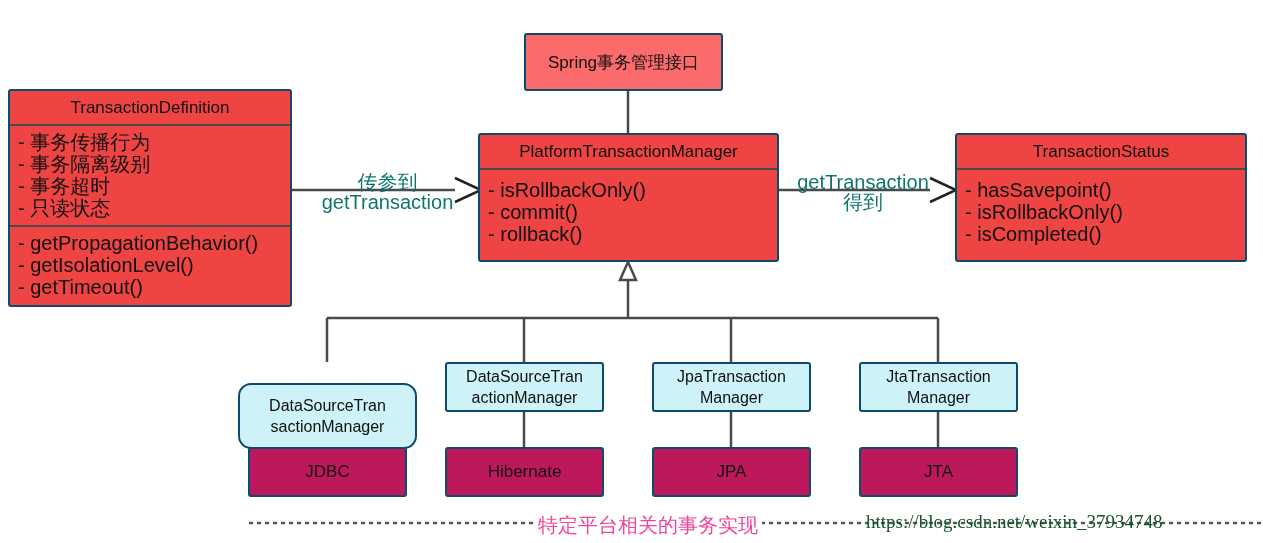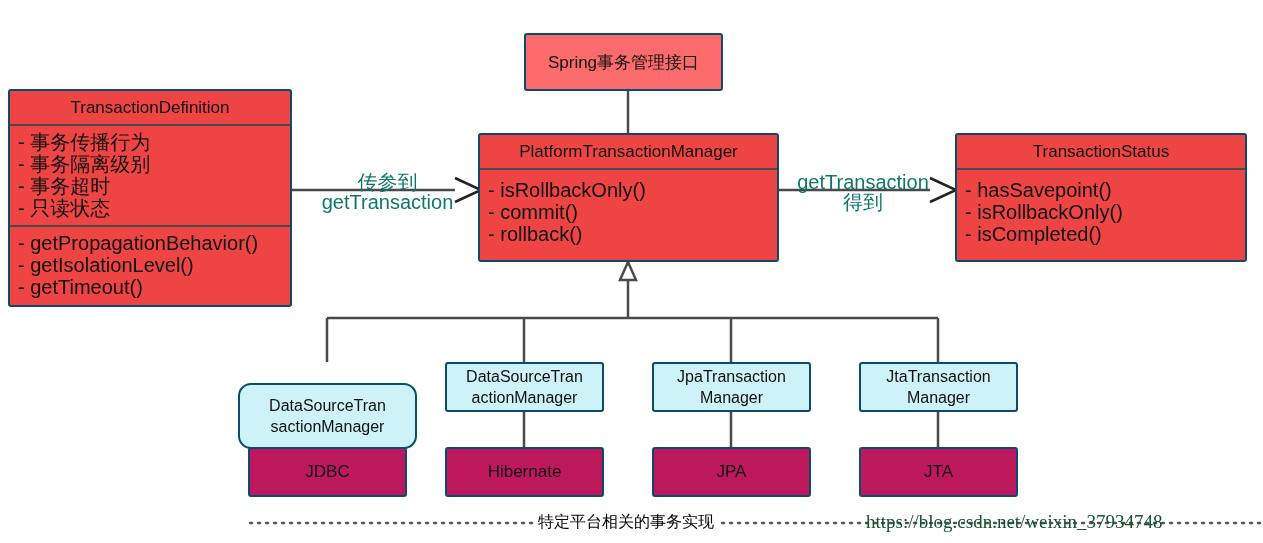--- a/index.html
+++ b/index.html
@@ -76,22 +76,22 @@
   .edge-label {
     position: absolute;
     font-size: 20px;
     line-height: 20px;
     color: #0f766e;
     text-align: center;
     white-space: nowrap;
   }
   .caption {
     position: absolute;
-    font-size: 16px;
-    color: #000000;
+    font-size: 20px;
+    color: #ec4899;
     background: #ffffff;
     padding: 0 4px;
     white-space: nowrap;
   }
   .watermark {
     position: absolute;
     font-family: "Liberation Serif", "DejaVu Serif", serif;
     font-size: 19px;
     color: #14532d;
     white-space: nowrap;

